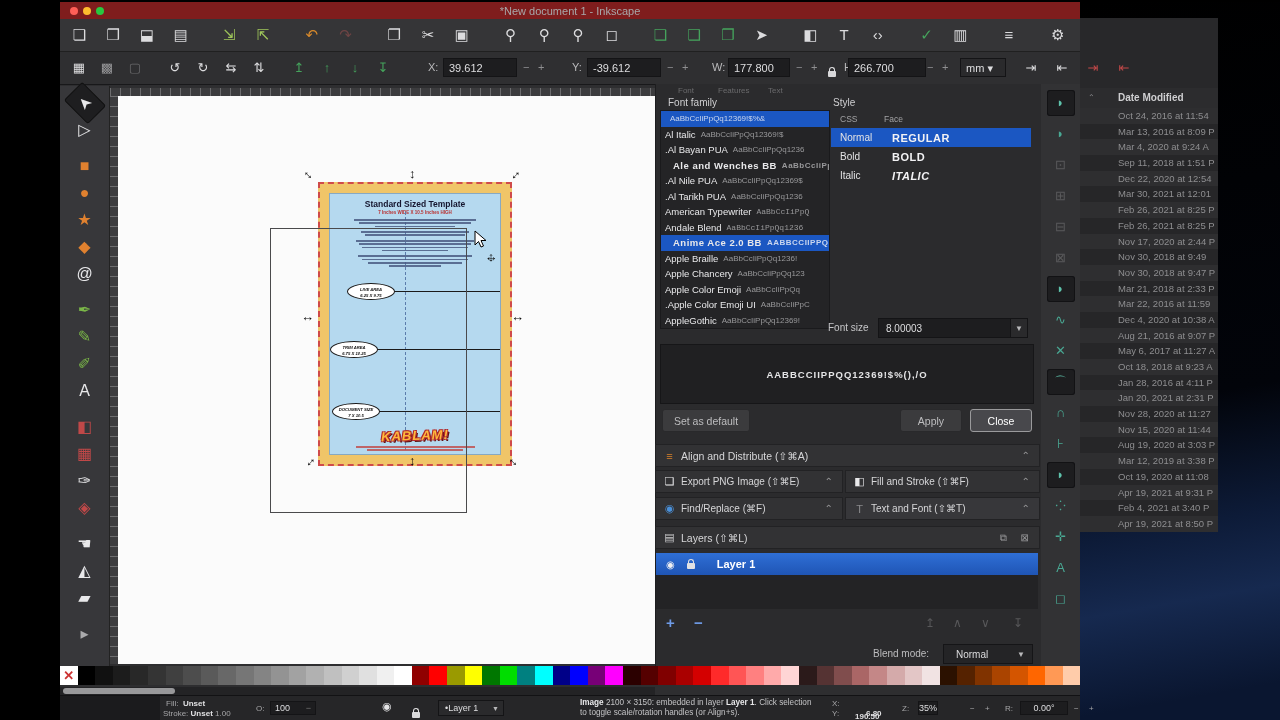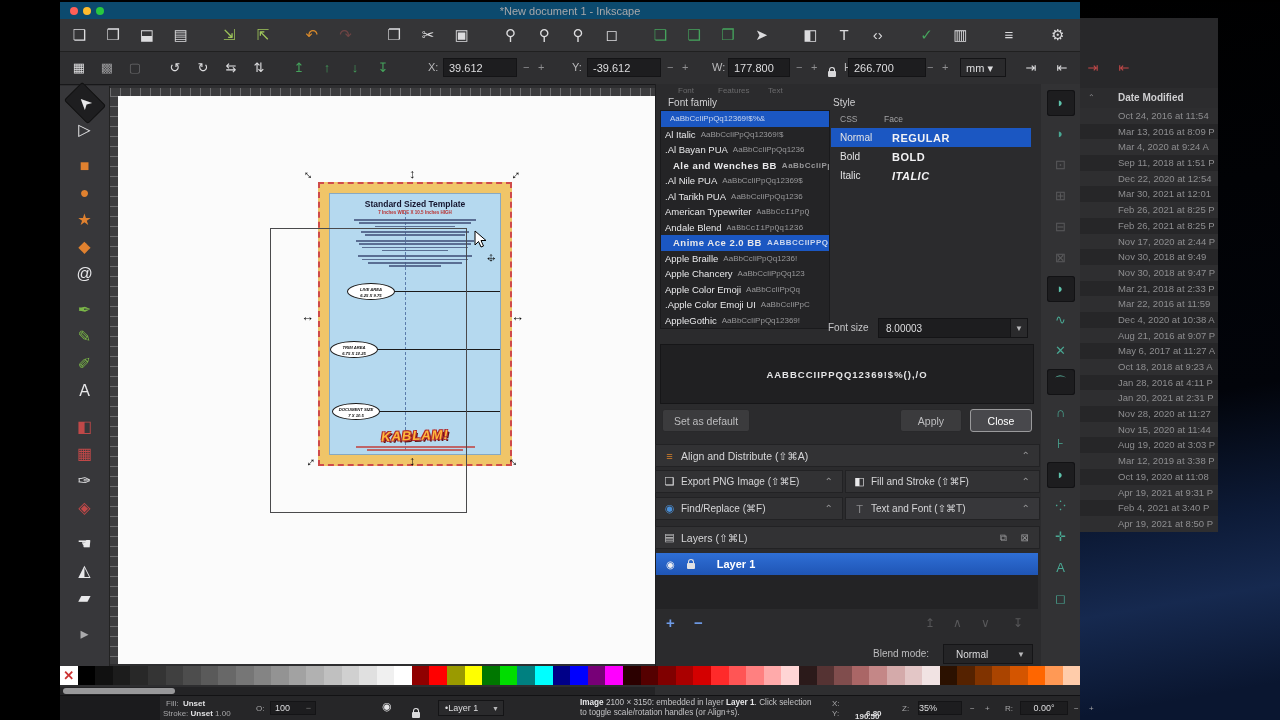--- a/index.html
+++ b/index.html
@@ -2,21 +2,21 @@
 <html><head>
 <meta charset="utf-8">
 <style>
   html,body{margin:0;padding:0;background:#000;}
   #screen{position:relative;width:1280px;height:720px;background:#000;overflow:hidden;
           font-family:"Liberation Sans",sans-serif;-webkit-font-smoothing:antialiased;}
   .abs{position:absolute;}
 
   
   #inkwin{left:60px;top:2px;width:1020px;height:718px;background:#2e2e30;}
-  #titlebar{left:60px;top:2px;width:1020px;height:17px;background:#0c4a6e;border-bottom:1px solid #1c1c1c;}
+  #titlebar{left:60px;top:2px;width:1020px;height:17px;background:#7f1d1d;border-bottom:1px solid #1c1c1c;}
   .tl{position:absolute;top:5px;width:8px;height:8px;border-radius:50%;}
   #wtitle{position:absolute;left:0;top:3px;width:100%;text-align:center;font-size:11px;color:#a8a8aa;}
 
   #toolbar1{left:60px;top:19px;width:1020px;height:33px;background:#353537;border-bottom:1px solid #202020;
             display:flex;align-items:center;padding-left:8px;box-sizing:border-box;}
   .tbi{width:24px;height:24px;margin-right:11px;font-size:15px;line-height:24px;text-align:center;cursor:default;}
   .tbi.grp{margin-left:15px;}
   #toolbar2{left:60px;top:52px;width:1020px;height:32px;background:#2f2f31;border-bottom:1px solid #18181a;}
   .tbi2{width:22px;height:22px;font-size:13px;line-height:22px;text-align:center;position:absolute;top:5px;}
   .lbl{position:absolute;top:9px;font-size:11px;color:#b9b9bb;}
@@ -573,21 +573,21 @@
     <span class="sfld" style="left:210px;top:5px;width:46px;height:14px;line-height:13px;padding-left:4px"><span>100</span><span style="float:right;margin-right:4px;color:#777">−</span></span>
     <span class="abs" style="left:322px;top:4px;color:#e4e4e6;font-size:11px">◉</span>
     <span class="abs" style="left:352px;top:8px"><span class="mini-lock" style="background:#d8d8da"></span></span>
     <span class="sfld" style="left:378px;top:4px;width:66px;height:16px;line-height:15px;padding-left:6px;background:#2a2a2c">•<span>Layer 1</span><span style="float:right;margin-right:4px;font-size:7px;color:#b8b8ba">▼</span></span>
     <span id="status-msg"><b>Image</b><span> 2100 × 3150: embedded in layer </span><b>Layer 1</b><span>. Click selection to toggle scale/rotation handles (or Align+s).</span></span>
     <span class="abs s8" style="left:772px;top:3px">X:</span>
     <span class="abs s8" style="left:795px;top:16px"><b>190.50</b></span>
     <span class="abs s8" style="left:772px;top:13px">Y:</span>
     <span class="abs s8" style="left:806px;top:13px"><b>6.80</b></span>
     <span class="abs s8" style="left:842px;top:8px">Z:</span>
-    <span class="sfld" style="left:858px;top:5px;width:44px;height:14px;line-height:13px;">35%</span>
+    <span class="sfld" style="left:858px;top:5px;width:20px;height:14px;line-height:13px;">35%</span>
     <span class="abs s8" style="left:910px;top:8px">−</span>
     <span class="abs s8" style="left:925px;top:8px">+</span>
     <span class="abs s8" style="left:945px;top:8px">R:</span>
     <span class="sfld" style="left:960px;top:5px;width:48px;height:14px;line-height:13px;text-align:center">0.00°</span>
     <span class="abs s8" style="left:1014px;top:8px">−</span>
     <span class="abs s8" style="left:1029px;top:8px">+</span>
   </div>
 
   <div class="abs" style="left:0;top:0;width:60px;height:720px;background:#000"></div>
   <div class="abs" style="left:0;top:0;width:1280px;height:2px;background:#000"></div>

